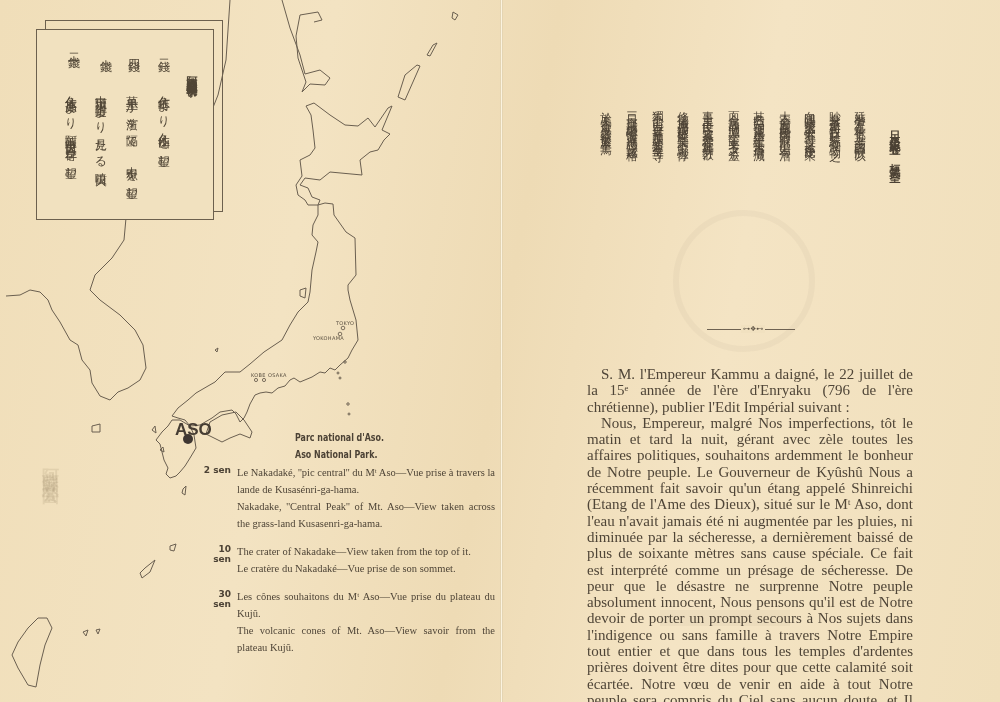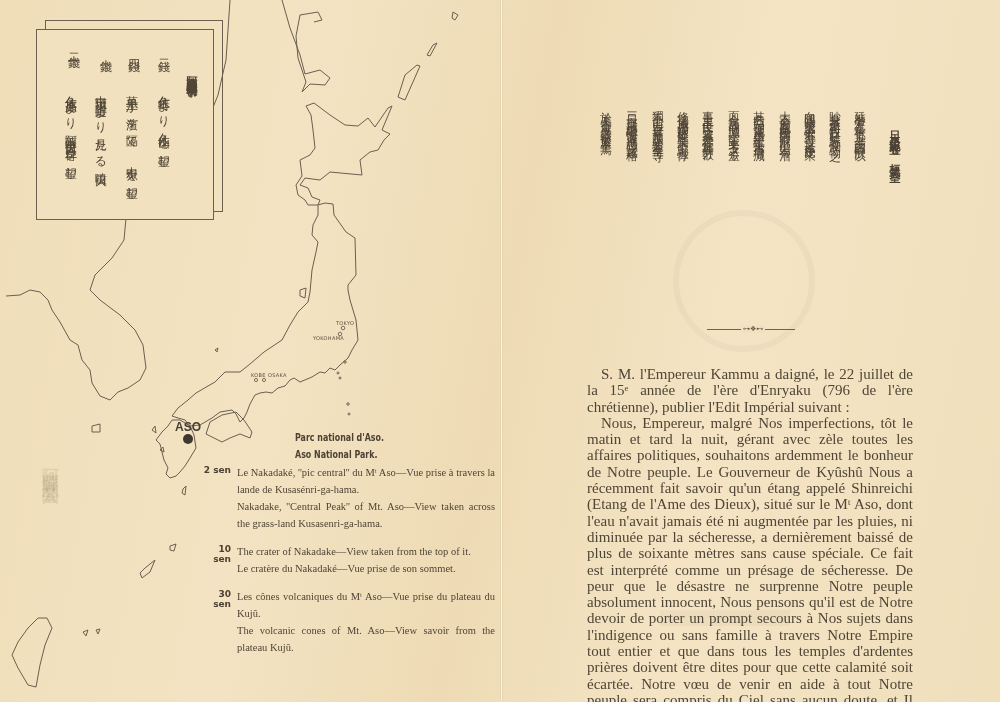--- a/index.html
+++ b/index.html
@@ -35,21 +35,21 @@
       color: #514636;
     }
     .box-title { font-size: 11px; letter-spacing: 1px; font-weight: bold; }
     .map-svg { position: absolute; left: 0; top: 0; }
     .map-label {
       position: absolute; font-family: "DejaVu Sans", sans-serif;
       font-size: 5px; letter-spacing: 0.3px; color: #5b5142;
     }
     .aso-label {
       position: absolute; left: 175px; top: 420px;
-      font-family: "Liberation Sans", sans-serif; font-size: 12px; font-weight: bold;
+      font-family: "Liberation Sans", sans-serif; font-size: 17px; font-weight: bold;
       color: #463d33;
     }
     .park-title {
       position: absolute; left: 295px; top: 429px;
       font-family: "DejaVu Sans Condensed", "DejaVu Sans", sans-serif;
       font-size: 10px; font-weight: bold; color: #4c4235; line-height: 17px;
       transform: scaleX(0.88); transform-origin: left;
     }
     .entries { position: absolute; left: 205px; top: 464px; width: 290px; }
     .entry { position: relative; margin-bottom: 11px; }
@@ -204,21 +204,21 @@
       <div class="entry">
         <div class="entry-value">10 sen</div>
         <div class="entry-text">
           <p>The crater of Nakadake—View taken from the top of it.</p>
           <p>Le cratère du Nakadaké—Vue prise de son sommet.</p>
         </div>
       </div>
       <div class="entry">
         <div class="entry-value">30 sen</div>
         <div class="entry-text">
-          <p>Les cônes volcaniques du Mᵗ Aso—Vue prise du plateau du Kujû.</p>
+          <p>Les cônes souhaitons du Mᵗ Aso—Vue prise du plateau du Kujû.</p>
           <p>The volcanic cones of Mt. Aso—View savoir from the plateau Kujû.</p>
         </div>
       </div>
     </div>
   </div>
 
   <div class="fold"></div>
 
   <div class="faint-stamp"></div>
   <div class="faint-bottom"></div>

